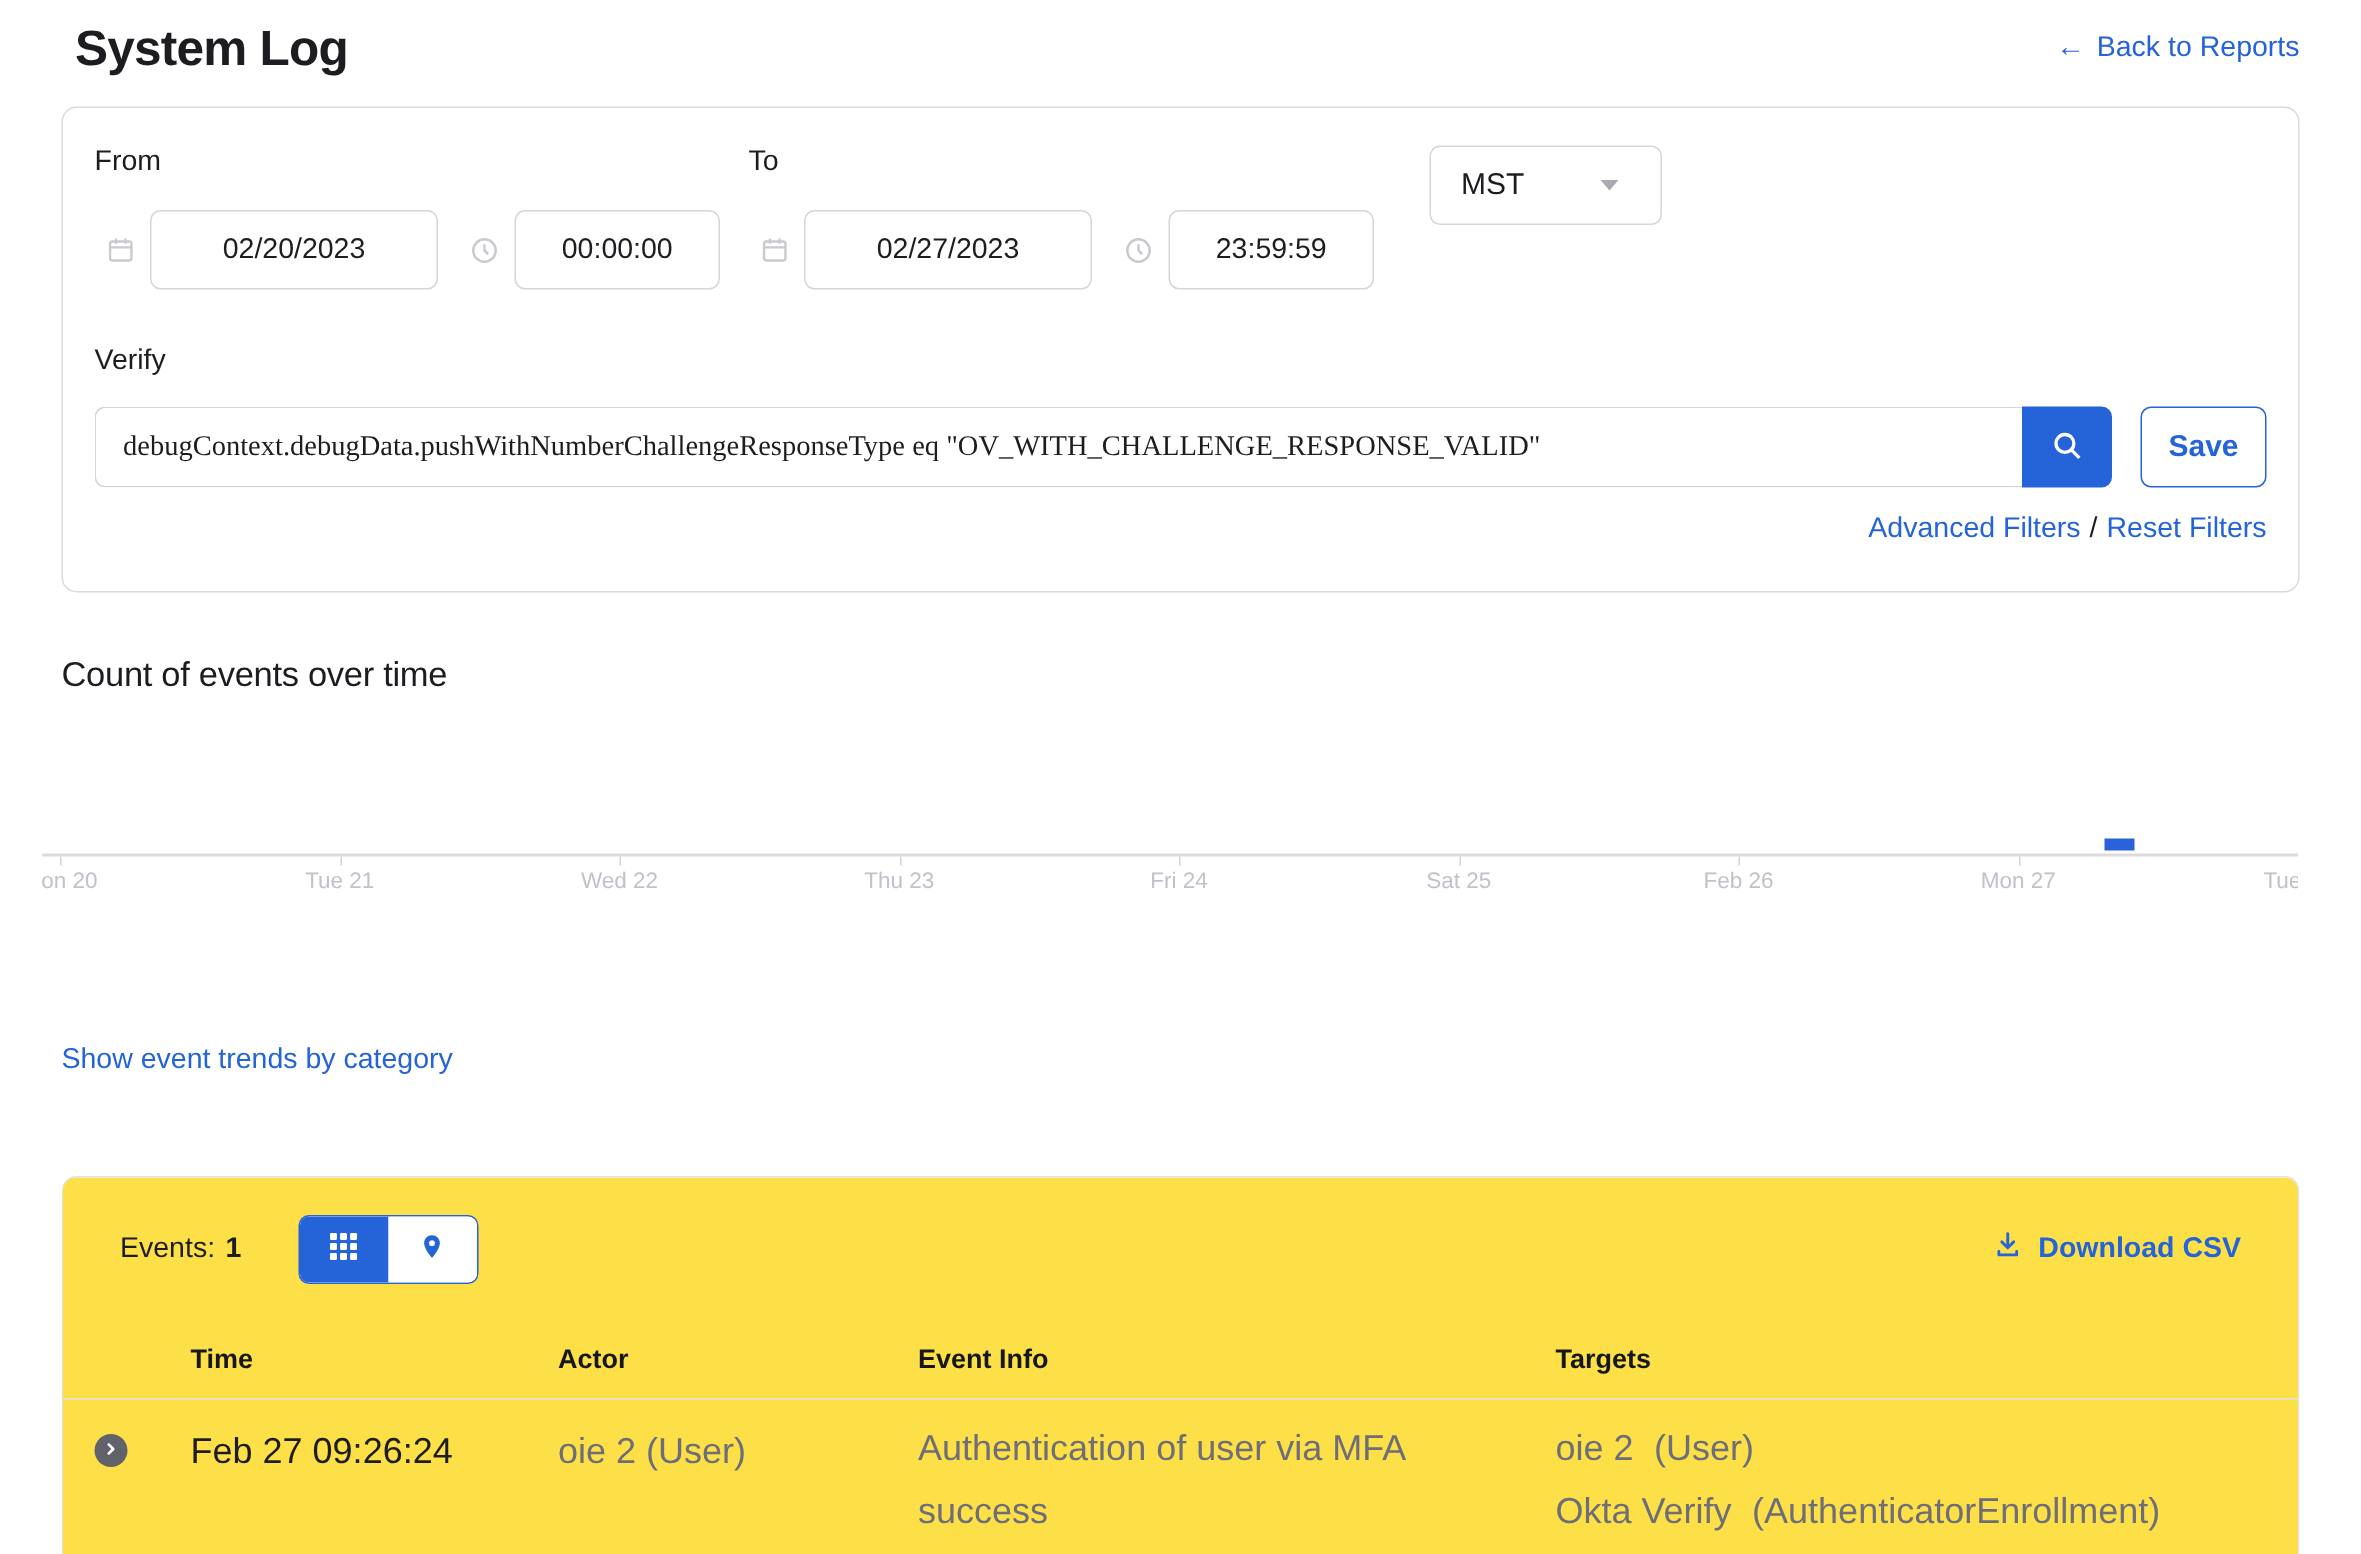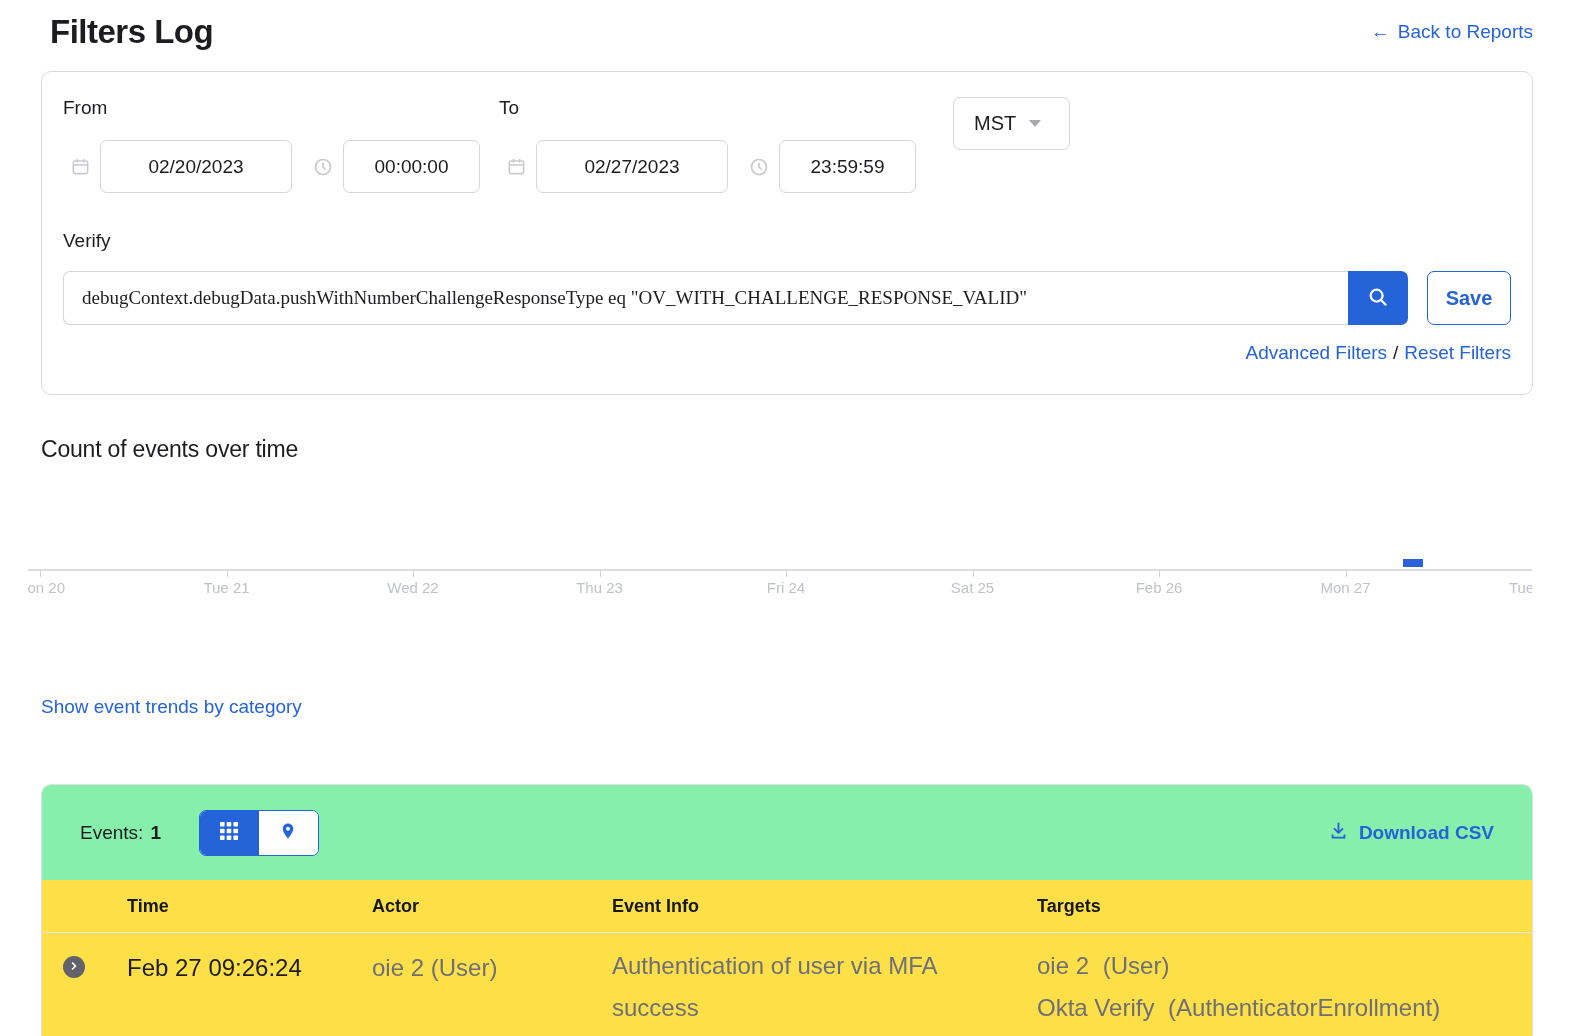--- a/index.html
+++ b/index.html
@@ -24,21 +24,21 @@
   .input-box {
     height: 53px; border: 1px solid #d5d5da; border-radius: 7px; font-size: 19px; color: #1d1d21;
     font-family: "Liberation Sans", sans-serif; text-align: center; background: #fff; outline: none;
   }
   .date-input { width: 192px; }
   .time-input { width: 137px; }
   .io-icon { color: #c9c9cf; margin: 0 10px 0 8px; display: inline-flex; }
   .group-from { width: 428px; }
   .group-to { margin-left: 8px; }
   .tz-select {
-    width: 117px; height: 53px; margin-left: 37px; border: 1px solid #d5d5da; border-radius: 7px;
+    width: 155px; height: 53px; margin-left: 37px; border: 1px solid #d5d5da; border-radius: 7px;
     display: inline-flex; align-items: center; justify-content: space-between; padding: 0 28px 0 20px;
     font-size: 20px; cursor: pointer; background: #fff;
   }
   .caret-down { width: 0; height: 0; border-left: 6px solid transparent; border-right: 6px solid transparent; border-top: 7px solid #a9a9b2; }
 
   .search-label { font-size: 19px; margin-top: 37px; }
   .search-row { display: flex; align-items: stretch; margin-top: 19px; }
   .search-input {
     flex: 1; height: 54px; border: 1px solid #d5d5da; border-right: none; border-radius: 7px 0 0 7px;
     font-size: 19px; padding: 0 18px; color: #1d1d21; font-family: Liberation Serif, serif; outline: none;
@@ -61,21 +61,21 @@
   .chart-strip { position: relative; height: 132px; margin-left: -13px; margin-right: -1px; margin-top: 5px; overflow: hidden; width: 1504px; }
   .axis-line { position: absolute; top: 101px; left: 0; width: 100%; height: 2px; background: #dcdcdf; }
   .axis-tick { position: absolute; top: 103px; width: 1px; height: 6px; background: #d2d2d7; }
   .axis-label { position: absolute; top: 111px; font-size: 15px; color: #c0c2ca; transform: translateX(-50%); white-space: nowrap; }
   .chart-bar { position: absolute; height: 8px; width: 20px; top: 91px; background: #2a62d9; cursor: pointer; }
 
   .trends-link { display: inline-block; margin-top: 96px; color: #2563d9; font-size: 19px; text-decoration: none; cursor: pointer; }
 
   
   .events-card { margin-top: 66px; border: 1px solid #e0e0e4; border-bottom: none; border-radius: 10px 10px 0 0; overflow: hidden; }
-  .events-toolbar { height: 95px; background: #86efac; display: flex; align-items: center; padding: 0 38px; justify-content: flex-end; }
+  .events-toolbar { height: 95px; background: #fde047; display: flex; align-items: center; padding: 0 38px; justify-content: flex-end; }
   .events-count { font-size: 19px; display: flex; gap: 7px; align-items: baseline; }
   .events-count b { font-weight: 700; }
   .view-toggle { display: flex; margin-left: 38px; border: 1px solid #2563d9; border-radius: 7px; overflow: hidden; height: 46px; background: #fff; }
   .toggle-btn { width: 59px; display: flex; align-items: center; justify-content: center; cursor: pointer; border: none; background: #fff; }
   .toggle-btn.active { background: #2563d9; }
   .download-link { margin-left: auto; display: inline-flex; align-items: center; gap: 11px; color: #2563d9; font-size: 19px; font-weight: 700; text-decoration: none; cursor: pointer; }
 
   table.events-table { width: 100%; border-collapse: collapse; background: #fde047; }
   .events-table th {
     text-align: left; font-size: 18px; font-weight: 700; color: #16171b;
@@ -96,21 +96,21 @@
   .two-line div + div { margin-top: 18px; }
   .t-type { margin-left: 7px; }
 </style>
 </head>
 <body>
 
 <div class="page">
 
   
   <div class="page-header">
-    <h1 class="page-title">Filters Log</h1>
+    <h1 class="page-title">System Log</h1>
     <a class="back-link">
       <span>←</span>
       <span>Back to Reports</span>
     </a>
   </div>
 
   
   <div class="filter-card">
     <div class="filter-row">
       <div class="group-from">

